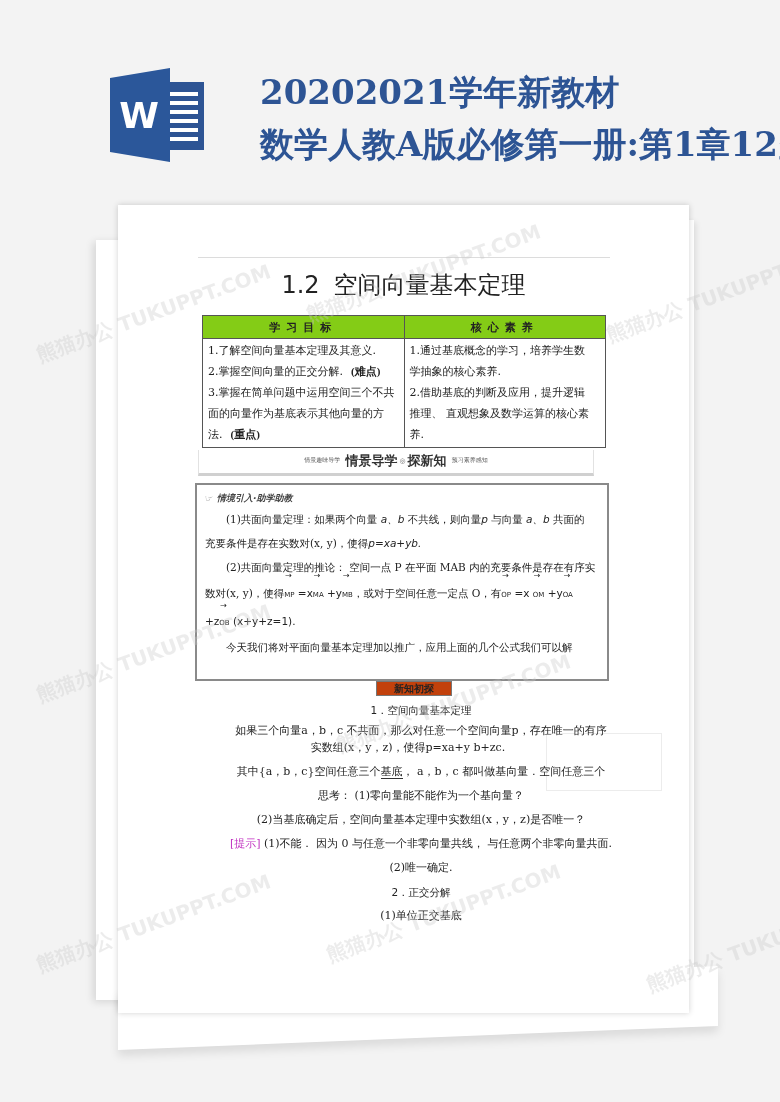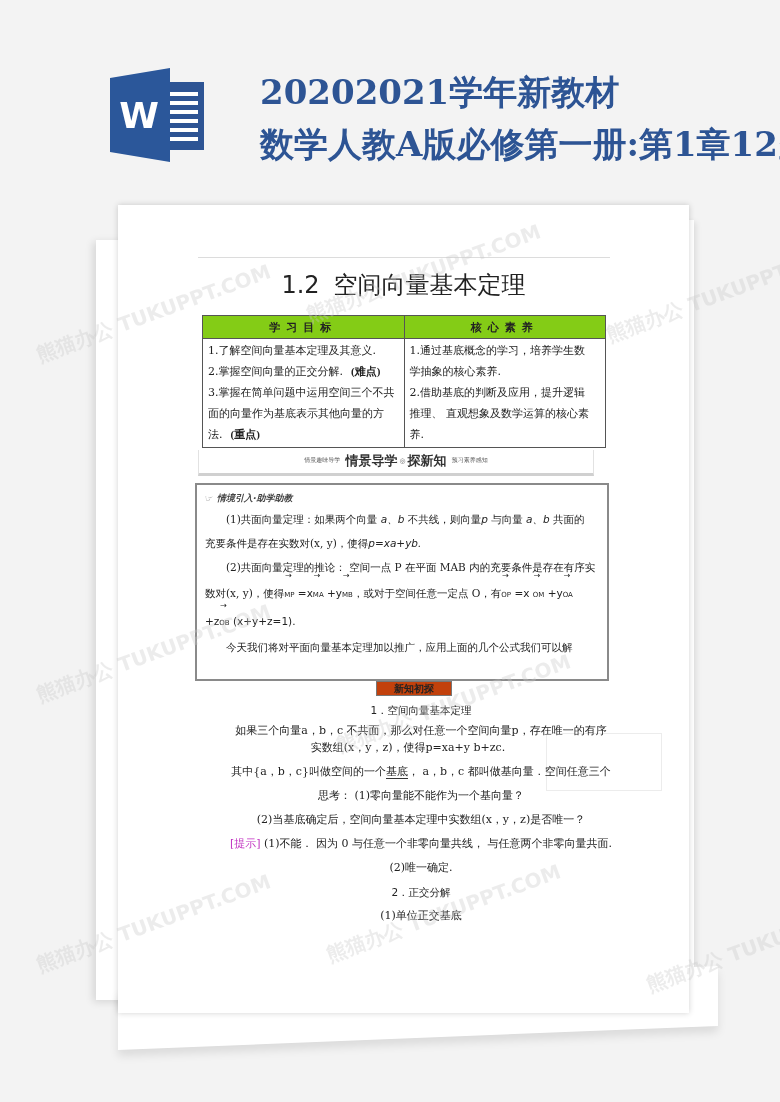--- a/index.html
+++ b/index.html
@@ -210,21 +210,21 @@
 
   <div class="new-label">新知初探</div>
 
   <div class="ghost-box"></div>
 
   <div class="body-text">
     <div class="h">1．空间向量基本定理</div>
     <div class="p ind">如果三个向量a，b，c 不共面，那么对任意一个空间向量p，存在唯一的有序</div>
     <div class="p">实数组(x，y，z)，使得p=xa+y b+zc.</div>
     <div class="row ind" style="margin-top:4px;">
-      <span>其中{a，b，c}叫做空间的一个</span><span class="underline">基底</span><span>， a，b，c 都叫做基向量．空间任意三个</span>
+      <span>其中{a，b，c}空间任意三个</span><span class="underline">基底</span><span>， a，b，c 都叫做基向量．空间任意三个</span>
     </div>
     <div class="row ind">思考： (1)零向量能不能作为一个基向量？</div>
     <div class="row ind">(2)当基底确定后，空间向量基本定理中实数组(x，y，z)是否唯一？</div>
     <div class="row ind">
       <span class="hint">[提示]</span><span> (1)不能． 因为 0 与任意一个非零向量共线， 与任意两个非零向量共面.</span>
     </div>
     <div class="row ind">(2)唯一确定.</div>
     <div class="h">2．正交分解</div>
     <div class="row ind">(1)单位正交基底</div>
   </div>

